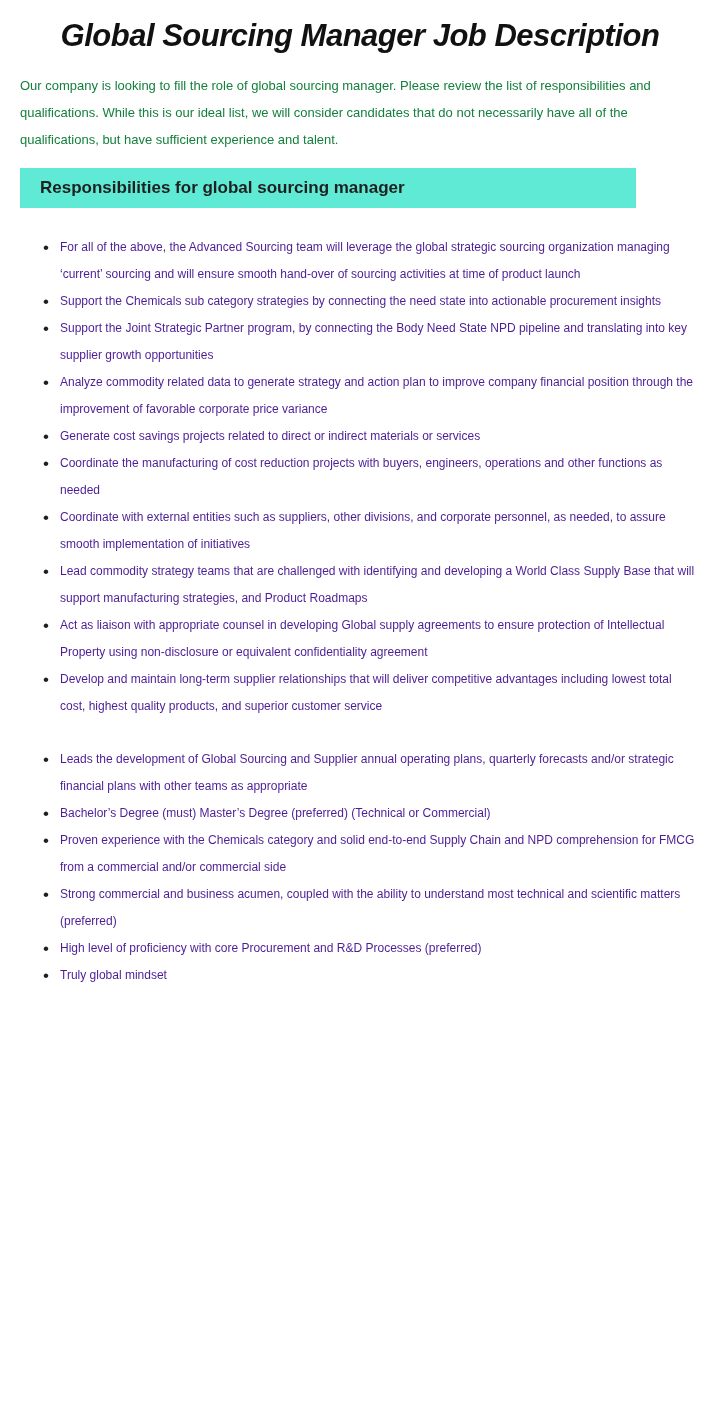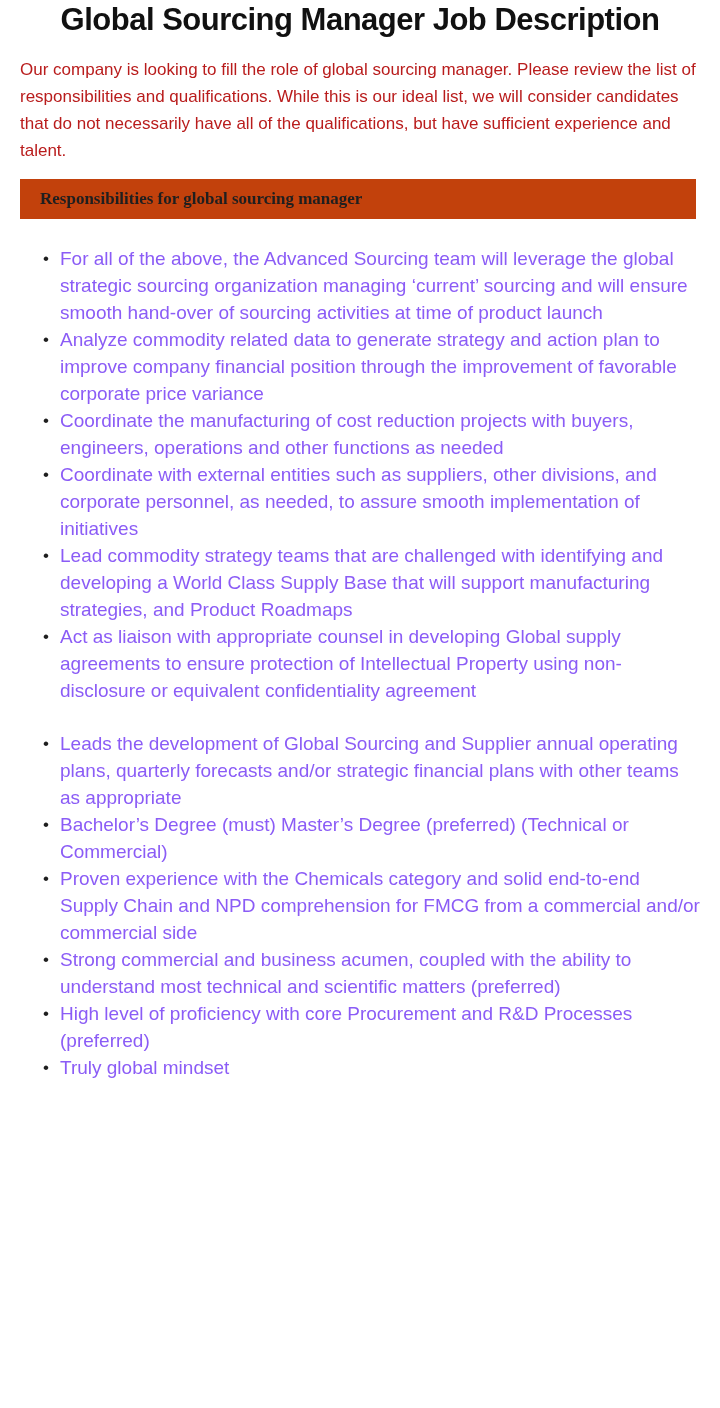--- a/index.html
+++ b/index.html
@@ -14,58 +14,58 @@
     overflow: hidden;
     font-family: "Liberation Sans", "DejaVu Sans", sans-serif;
     color: #1f1f1f;
   }
   .page {
     width: 720px;
     padding: 0 20px;
   }
   .page-title {
     margin: 0;
-    padding-top: 0;
+    padding-top: 16px;
     font-size: 31px;
     line-height: 40px;
     font-weight: 700;
     letter-spacing: -0.5px;
     text-align: center;
     color: #111111;
+    font-style: italic;
   }
   .intro {
     margin: 16px 0 0 0;
-    font-size: 17px;
+    font-size: 13px;
     line-height: 27px;
-    color: #b91c1c;
+    color: #15803d;
   }
   .section { margin: 0; }
   .section-header {
     margin-top: 15px;
     height: 40px;
     line-height: 40px;
-    background: #c2410c;
+    background: #5eead4;
     font-size: 17px;
     font-weight: 700;
     color: #1f1f1f;
     padding-left: 20px;
-    width: 676px;
-    font-family: Liberation Serif, serif;
+    width: 616px;
   }
   .bullet-list {
     list-style: none;
     margin: 26px 0 0 0;
     padding: 0;
   }
   .bullet-list li {
     position: relative;
     padding-left: 40px;
-    font-size: 19px;
+    font-size: 12px;
     line-height: 27px;
-    color: #8b5cf6;
+    color: #4c1d95;
   }
   .bullet-list li::before {
     content: "\2022";
     position: absolute;
     left: 23px;
     top: 0;
     font-size: 17px;
     line-height: 27px;
     color: #1f1f1f;
   }
@@ -76,25 +76,29 @@
 <main class="page">
 
   <h1 class="page-title">Global Sourcing Manager Job Description</h1>
 
   <p class="intro">Our company is looking to fill the role of global sourcing manager. Please review the list of responsibilities and qualifications. While this is our ideal list, we will consider candidates that do not necessarily have all of the qualifications, but have sufficient experience and talent.</p>
 
   <section class="section">
     <div class="section-header">Responsibilities for global sourcing manager</div>
     <ul class="bullet-list">
       <li>For all of the above, the Advanced Sourcing team will leverage the global strategic sourcing organization managing ‘current’ sourcing and will ensure smooth hand-over of sourcing activities at time of product launch</li>
+      <li>Support the Chemicals sub category strategies by connecting the need state into actionable procurement insights</li>
+      <li>Support the Joint Strategic Partner program, by connecting the Body Need State NPD pipeline and translating into key supplier growth opportunities</li>
       <li>Analyze commodity related data to generate strategy and action plan to improve company financial position through the improvement of favorable corporate price variance</li>
+      <li>Generate cost savings projects related to direct or indirect materials or services</li>
       <li>Coordinate the manufacturing of cost reduction projects with buyers, engineers, operations and other functions as needed</li>
       <li>Coordinate with external entities such as suppliers, other divisions, and corporate personnel, as needed, to assure smooth implementation of initiatives</li>
       <li>Lead commodity strategy teams that are challenged with identifying and developing a World Class Supply Base that will support manufacturing strategies, and Product Roadmaps</li>
       <li>Act as liaison with appropriate counsel in developing Global supply agreements to ensure protection of Intellectual Property using non-disclosure or equivalent confidentiality agreement</li>
+      <li>Develop and maintain long-term supplier relationships that will deliver competitive advantages including lowest total cost, highest quality products, and superior customer service</li>
     </ul>
   </section>
 
   <section class="section">
     <ul class="bullet-list">
       <li>Leads the development of Global Sourcing and Supplier annual operating plans, quarterly forecasts and/or strategic financial plans with other teams as appropriate</li>
       <li>Bachelor’s Degree (must) Master’s Degree (preferred) (Technical or Commercial)</li>
       <li>Proven experience with the Chemicals category and solid end-to-end Supply Chain and NPD comprehension for FMCG from a commercial and/or commercial side</li>
       <li>Strong commercial and business acumen, coupled with the ability to understand most technical and scientific matters (preferred)</li>
       <li>High level of proficiency with core Procurement and R&amp;D Processes (preferred)</li>

